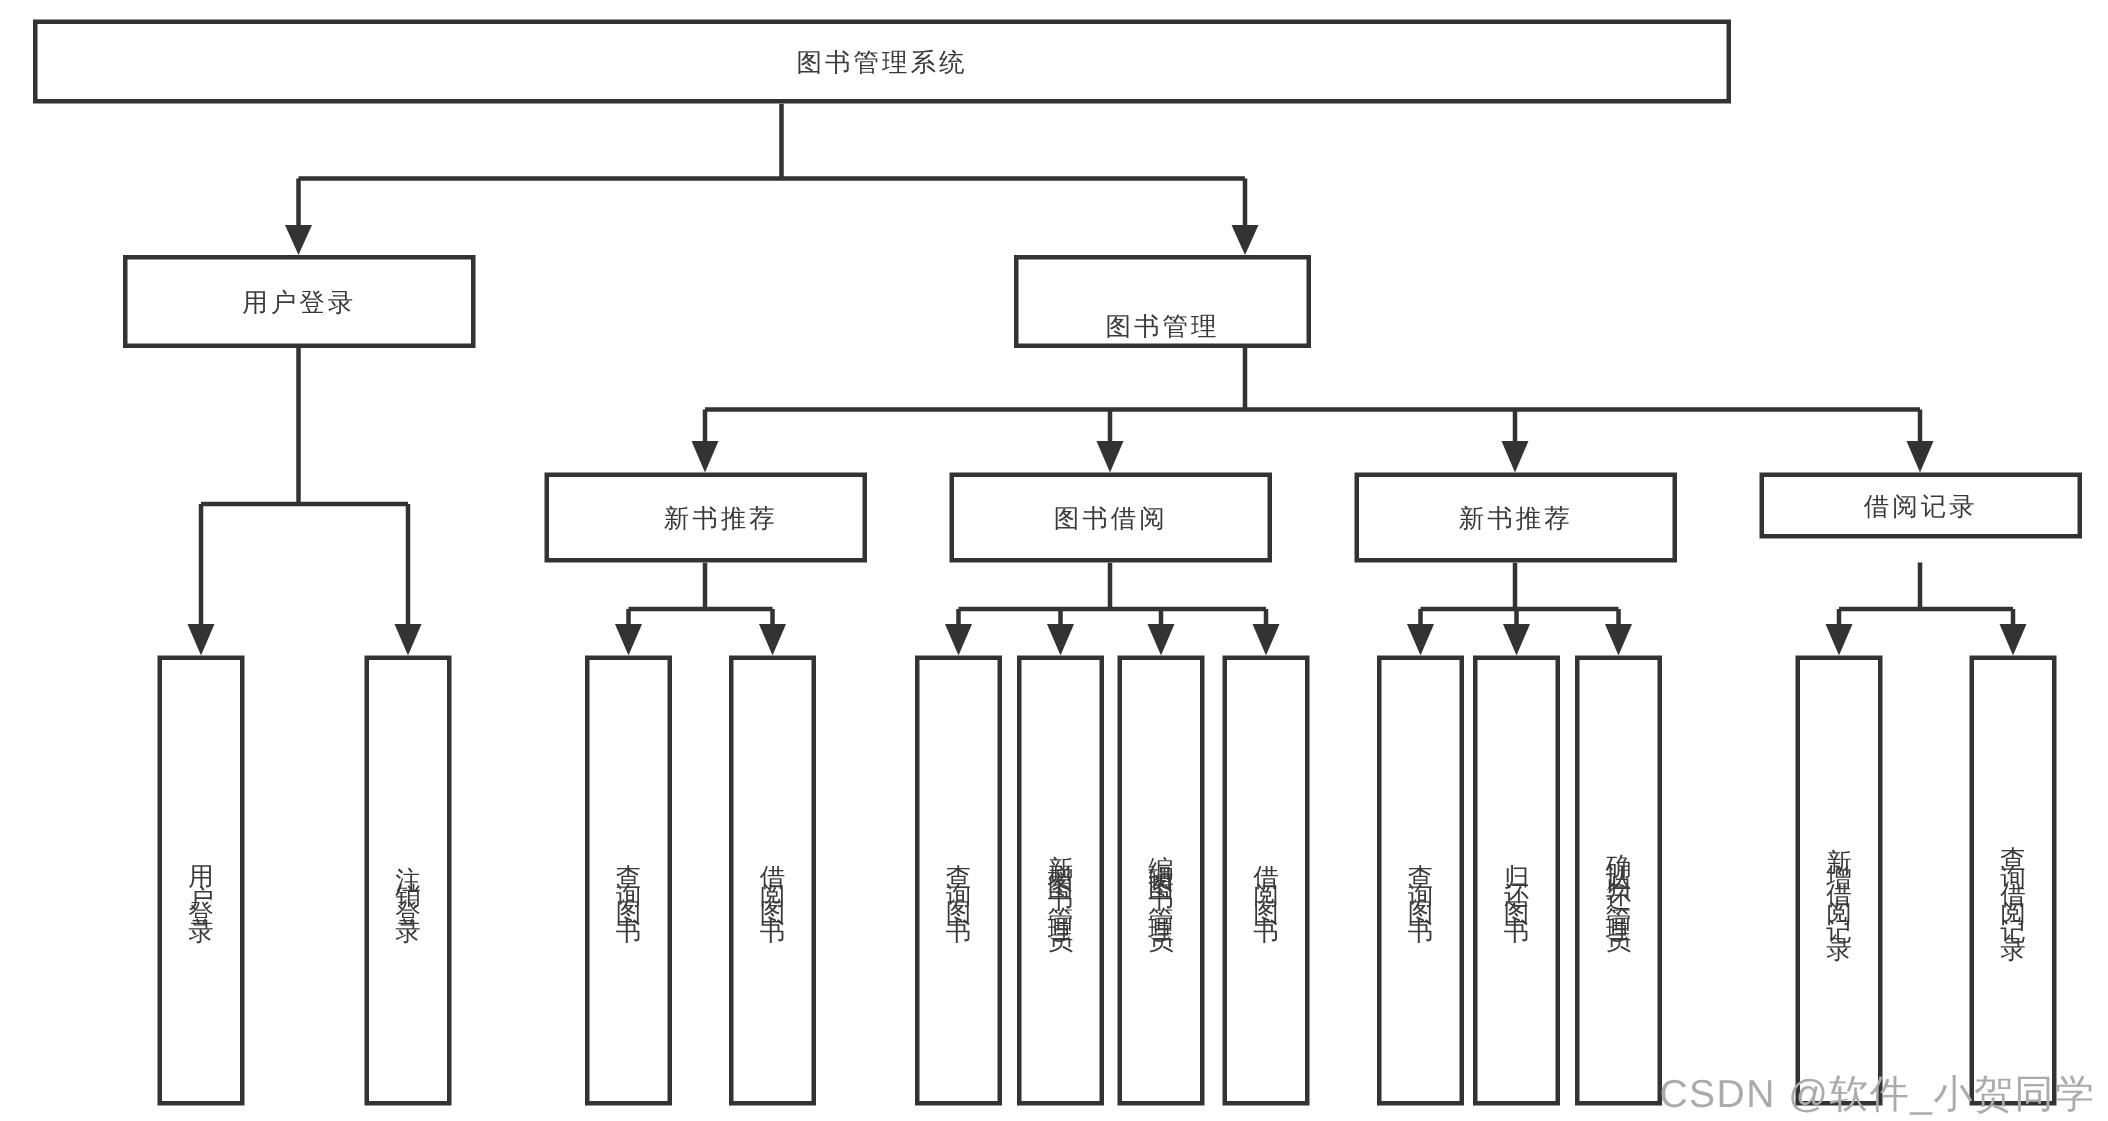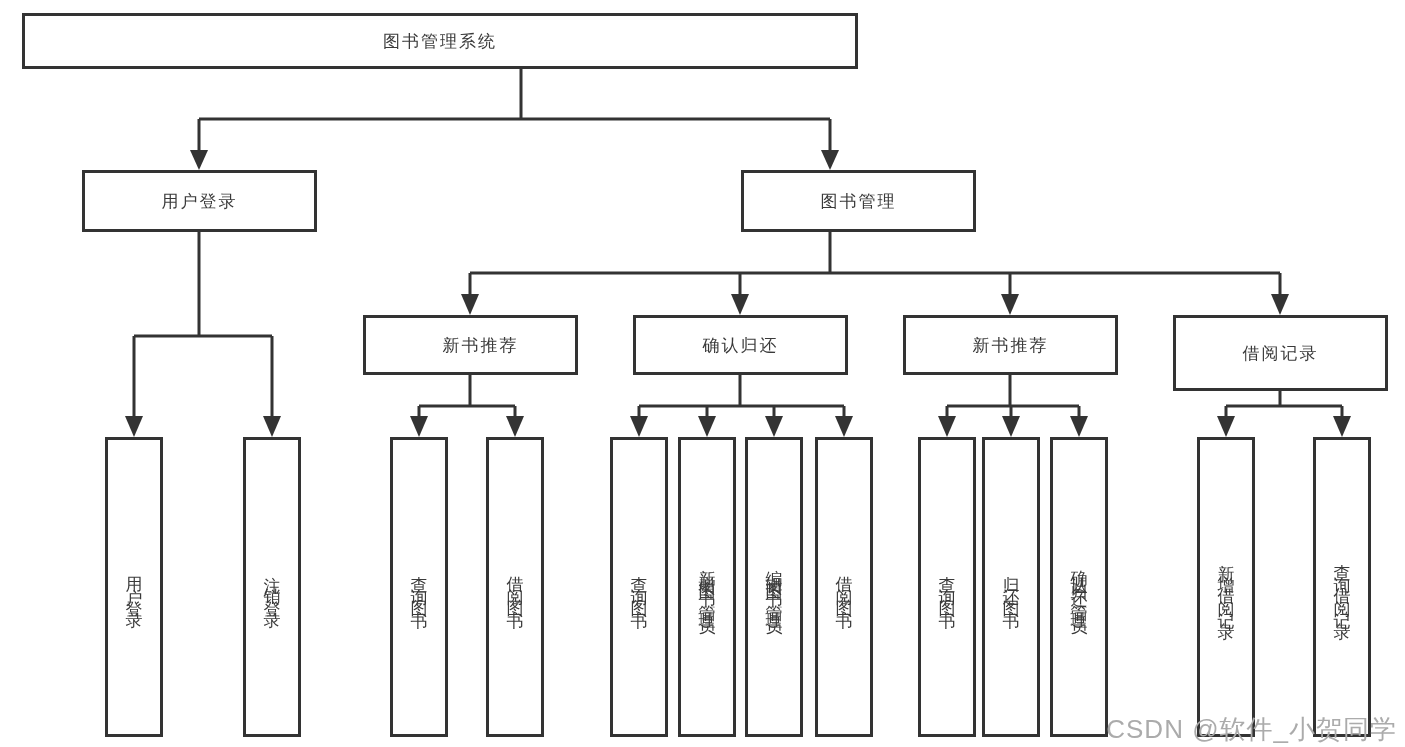--- a/index.html
+++ b/index.html
@@ -81,41 +81,41 @@
     <path d="M1010 375 V406 M947 406 H1079 M947 406 V418 M1011 406 V418 M1079 406 V418"></path>
     <polygon points="938,416 956,416 947,437"></polygon>
     <polygon points="1002,416 1020,416 1011,437"></polygon>
     <polygon points="1070,416 1088,416 1079,437"></polygon>
 
     <path d="M1280 375 V406 M1226 406 H1342 M1226 406 V418 M1342 406 V418"></path>
     <polygon points="1217,416 1235,416 1226,437"></polygon>
     <polygon points="1333,416 1351,416 1342,437"></polygon>
   </svg>
 
-  <div class="box" style="left:22px;top:13px;width:836px;height:56px;">
+  <div class="box" style="left:22px;top:13px;width:1132px;height:56px;">
     <span>图书管理系统</span>
   </div>
 
   <div class="box" style="left:82px;top:170px;width:235px;height:62px;">
     <span>用户登录</span>
   </div>
-  <div class="box" style="left:741px;top:170px;width:235px;height:62px;">
+  <div class="box" style="left:676px;top:170px;width:198px;height:62px;align-items:flex-end;">
     <span>图书管理</span>
   </div>
 
   <div class="box" style="left:363px;top:315px;width:215px;height:60px;padding-left:20px;">
     <span>新书推荐</span>
   </div>
   <div class="box" style="left:633px;top:315px;width:215px;height:60px;">
-    <span>确认归还</span>
+    <span>图书借阅</span>
   </div>
   <div class="box" style="left:903px;top:315px;width:215px;height:60px;">
     <span>新书推荐</span>
   </div>
-  <div class="box" style="left:1173px;top:315px;width:215px;height:76px;">
+  <div class="box" style="left:1173px;top:315px;width:215px;height:44px;">
     <span>借阅记录</span>
   </div>
 
   <div class="box leaf" style="left:105px;top:437px;width:58px;height:300px;">
     <span>用户登录</span>
   </div>
   <div class="box leaf" style="left:243px;top:437px;width:58px;height:300px;">
     <span>注销登录</span>
   </div>
 

